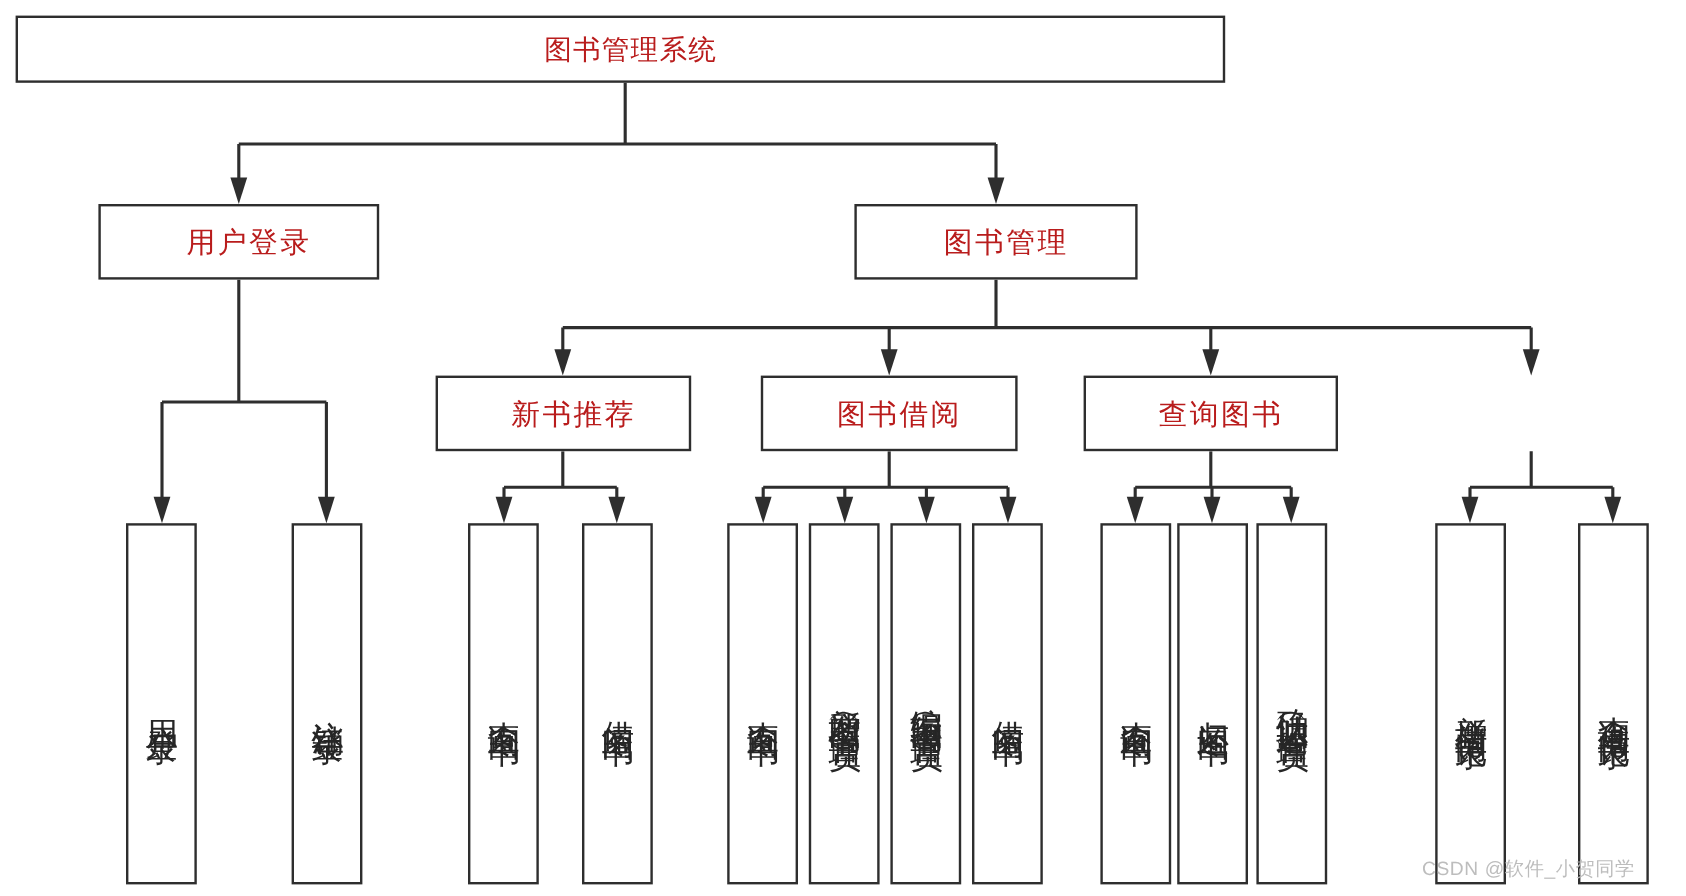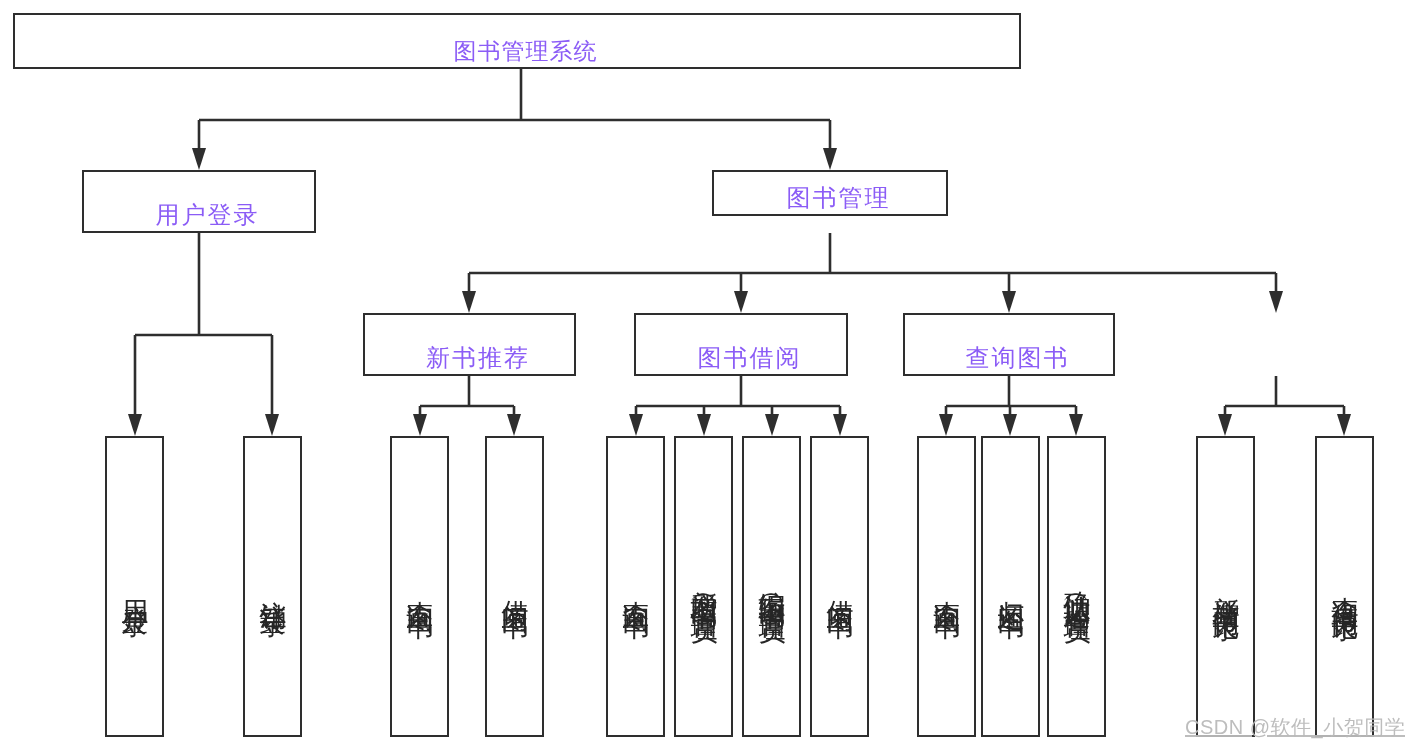--- a/index.html
+++ b/index.html
@@ -3,35 +3,35 @@
 <meta charset="utf-8">
 <style>
   html,body{margin:0;padding:0;background:#ffffff;}
   .canvas{
     position:relative;width:1405px;height:747px;background:#ffffff;
     font-family:"Liberation Sans","DejaVu Sans",sans-serif;overflow:hidden;
   }
   .wires{position:absolute;left:0;top:0;z-index:1;}
   .hbox{
     position:absolute;box-sizing:border-box;border:2.5px solid #2e2e2e;background:#ffffff;
-    display:flex;align-items:flex-end;justify-content:center;z-index:2;
-    color:#8b5cf6;font-size:24px;letter-spacing:2px;white-space:nowrap;padding-left:17px;
+    display:flex;align-items:center;justify-content:center;z-index:2;
+    color:#b91c1c;font-size:24px;letter-spacing:2px;white-space:nowrap;padding-left:17px;
   }
   .hbox.title{font-size:23px;letter-spacing:1px;}
   .leaf{
     position:absolute;box-sizing:border-box;border:2.5px solid #2e2e2e;background:#ffffff;
     width:59px;height:301px;display:flex;align-items:center;justify-content:center;z-index:2;
   }
   .leaf span{
     writing-mode:vertical-rl;text-orientation:mixed;line-height:1;
     color:#262626;font-size:27px;letter-spacing:4px;
   }
   .watermark{
     position:absolute;left:1185px;top:714px;z-index:5;
-    color:rgba(185,185,185,0.95);font-size:20px;letter-spacing:0.5px;white-space:nowrap;text-decoration:underline;
+    color:rgba(185,185,185,0.95);font-size:16px;letter-spacing:0.5px;white-space:nowrap;
   }
 </style>
 </head>
 <body>
 
 <div class="canvas">
 
   <svg class="wires" width="1405" height="747" viewBox="0 0 1405 747">
     <g stroke="#2e2e2e" stroke-width="2.6" fill="none">
 
@@ -72,21 +72,21 @@
     </g>
   </svg>
 
   <div class="hbox title" style="left:13px;top:13px;width:1008px;height:56px">
     <span>图书管理系统</span>
   </div>
 
   <div class="hbox" style="left:82px;top:170px;width:234px;height:63px">
     <span>用户登录</span>
   </div>
-  <div class="hbox" style="left:712px;top:170px;width:236px;height:46px">
+  <div class="hbox" style="left:712px;top:170px;width:236px;height:63px">
     <span>图书管理</span>
   </div>
 
   <div class="hbox" style="left:634px;top:313px;width:214px;height:63px">
     <span>图书借阅</span>
   </div>
   <div class="hbox" style="left:363px;top:313px;width:213px;height:63px">
     <span>新书推荐</span>
   </div>
   <div class="hbox" style="left:903px;top:313px;width:212px;height:63px">

